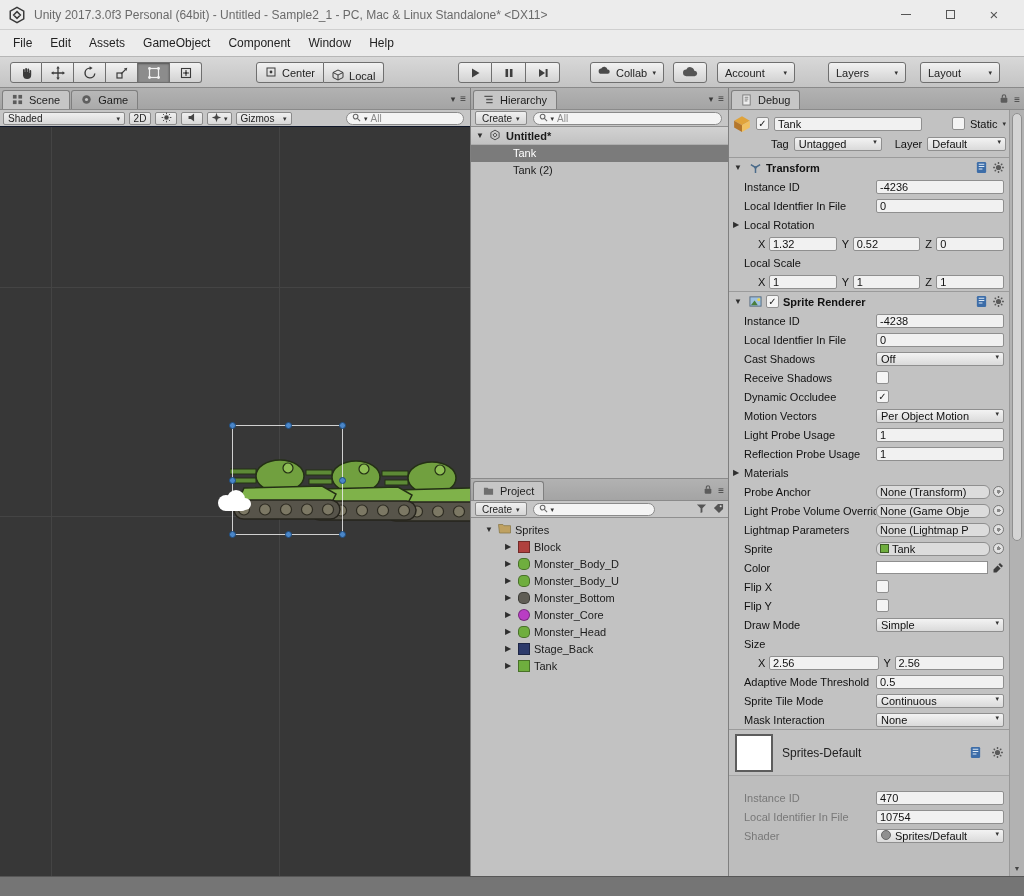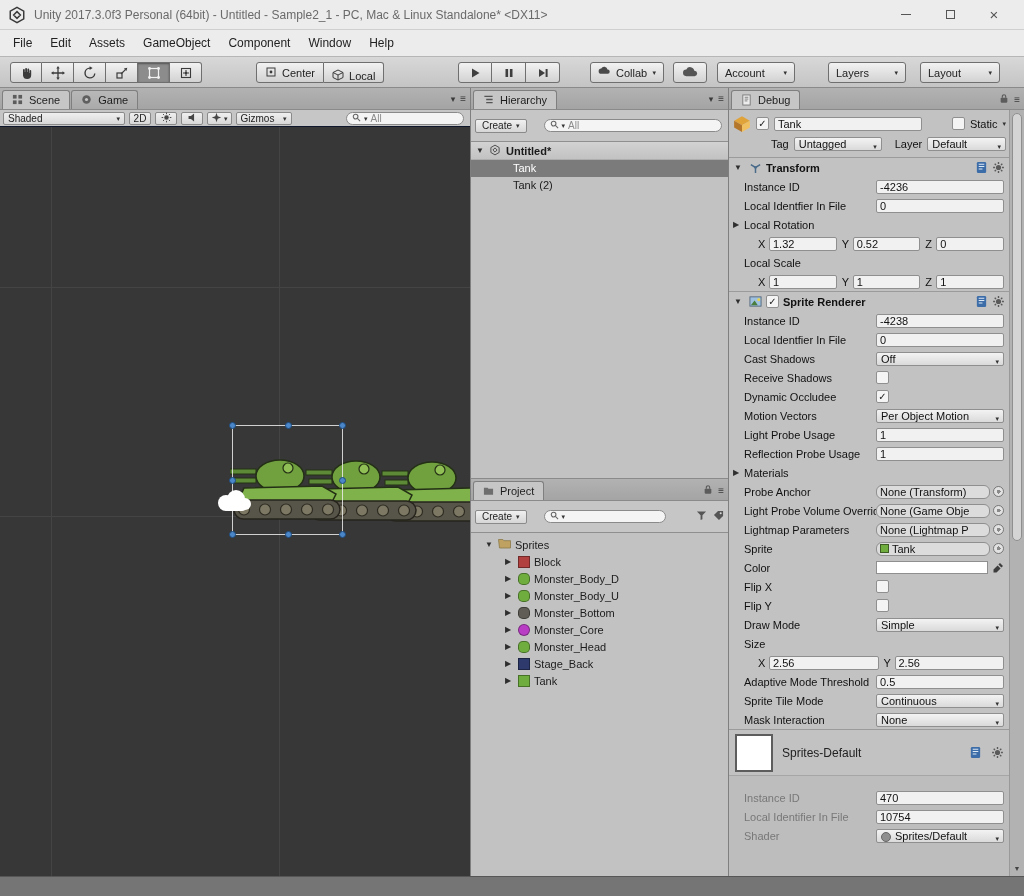--- a/index.html
+++ b/index.html
@@ -46,21 +46,21 @@
   .project-panel{position:absolute;left:470px;top:390px;width:258px;height:398px;border-left:1px solid #7f7f7f;border-top:1px solid #8a8a8a;background:#c2c2c2;}
   .inspector-panel{position:absolute;left:728px;top:0;width:296px;height:788px;border-left:1px solid #7f7f7f;background:#c2c2c2;}
   .status-bar{position:absolute;top:876px;left:0;right:0;height:20px;background:#757575;border-top:1px solid #565656;}
 
   
   .tab-strip{height:22px;background:linear-gradient(#b2b2b2,#a4a4a4);border-bottom:1px solid #8a8a8a;position:relative;display:flex;align-items:flex-end;padding-left:2px;}
   .tab{height:19px;display:flex;align-items:center;gap:4px;padding:0 9px;border:1px solid #7f7f7f;border-bottom:none;border-radius:3px 3px 0 0;background:linear-gradient(#b8b8b8,#aaaaaa);margin-right:1px;font-size:11px;color:#1d1d1d;white-space:nowrap;}
   .tab.active{background:#c6c6c6;}
   .strip-icons{position:absolute;right:4px;top:5px;display:flex;gap:5px;align-items:center;color:#3a3a3a;font-size:10px;}
   .strip-icons .sm{font-size:9px;line-height:10px;}
-  .panel-toolbar{height:32px;background:#c6c6c6;border-bottom:1px solid #8f8f8f;display:flex;align-items:center;padding:0 4px;gap:17px;}
+  .panel-toolbar{height:17px;background:#c6c6c6;border-bottom:1px solid #8f8f8f;display:flex;align-items:center;padding:0 4px;gap:6px;}
   .create-btn{height:14px;display:flex;align-items:center;gap:4px;padding:0 6px;border:1px solid #8a8a8a;border-radius:2px;background:linear-gradient(#f0f0f0,#d6d6d6);font-size:10px;color:#222;}
   .search-pill{height:13px;border:1px solid #8a8a8a;border-radius:7px;background:#f4f4f4;display:flex;align-items:center;padding:0 5px;gap:3px;color:#8a8a8a;font-size:10px;}
   .darr{font-size:7px;color:#333;line-height:1;}
 
   
   .scene-toolbar{height:17px;background:#c6c6c6;border-bottom:1px solid #0f172a;display:flex;align-items:center;padding:0 3px;gap:4px;}
   .sdrop{height:13px;border:1px solid #8a8a8a;border-radius:2px;background:linear-gradient(#efefef,#d8d8d8);display:flex;align-items:center;padding:0 4px;gap:4px;font-size:10px;color:#222;}
   .sdrop.shaded{width:122px;}
   .sbtn{height:13px;min-width:22px;border:1px solid #8a8a8a;border-radius:2px;background:linear-gradient(#efefef,#d8d8d8);display:flex;align-items:center;justify-content:center;gap:2px;font-size:10px;color:#222;padding:0 3px;}
   .viewport{position:absolute;top:39px;left:0;width:470px;height:749px;background:#373737;overflow:hidden;}
@@ -86,21 +86,21 @@
   
   .insp-content{position:absolute;top:22px;left:0;width:281px;bottom:0;background:#c2c2c2;display:flex;flex-direction:column;overflow:hidden;}
   .insp-scrollbar{position:absolute;top:22px;right:0;width:15px;bottom:0;background:#b2b2b2;border-left:1px solid #999;}
   .insp-thumb{position:absolute;left:2px;right:2px;top:3px;height:428px;background:#d4d4d4;border:1px solid #8f8f8f;border-radius:6px;}
   .insp-down{position:absolute;bottom:1px;left:1px;width:12px;height:13px;display:flex;align-items:center;justify-content:center;font-size:7px;color:#444;}
   .go-header{padding:3px 4px 4px;}
   .go-row{display:flex;align-items:center;gap:5px;height:21px;}
   .go-name-field{width:148px;}
   .go-lbl{color:#111;}
   .ufield{height:14px;background:#f1f1f1;border:1px solid #8f8f8f;border-radius:2px;padding:0 3px;line-height:12px;font-size:11px;color:#111;overflow:hidden;white-space:nowrap;}
-  .udrop{height:14px;background:linear-gradient(#f3f3f3,#dadada);border:1px solid #8f8f8f;border-radius:2px;display:flex;align-items:flex-end;justify-content:space-between;gap:4px;padding:0 4px;font-size:11px;color:#111;overflow:hidden;white-space:nowrap;}
+  .udrop{height:14px;background:linear-gradient(#f3f3f3,#dadada);border:1px solid #8f8f8f;border-radius:2px;display:flex;align-items:flex-start;justify-content:space-between;gap:4px;padding:0 4px;font-size:11px;color:#111;overflow:hidden;white-space:nowrap;}
   .ucheck{width:13px;height:13px;flex:0 0 13px;border:1px solid #8f8f8f;background:#f4f4f4;border-radius:2px;font-size:10px;line-height:11px;text-align:center;color:#1c1c1c;}
   .comp-header{height:20px;border-top:1px solid #9b9b9b;display:flex;align-items:center;gap:4px;padding:0 5px;}
   .comp-title{font-weight:bold;font-size:11px;flex:1;color:#111;}
   .icon13{width:13px;height:13px;display:inline-flex;flex:0 0 13px;}
   .prop-row{display:flex;align-items:center;height:19px;padding:0 6px 0 4px;}
   .prop-row.dim .prop-label{color:#787878;}
   .arrowcol{width:11px;flex:0 0 11px;font-size:8px;color:#2e2e2e;}
   .prop-label{width:132px;flex:0 0 132px;overflow:hidden;white-space:nowrap;color:#111;}
   .prop-row .ufield{flex:1;}
   .prop-row .udrop{flex:1;}

